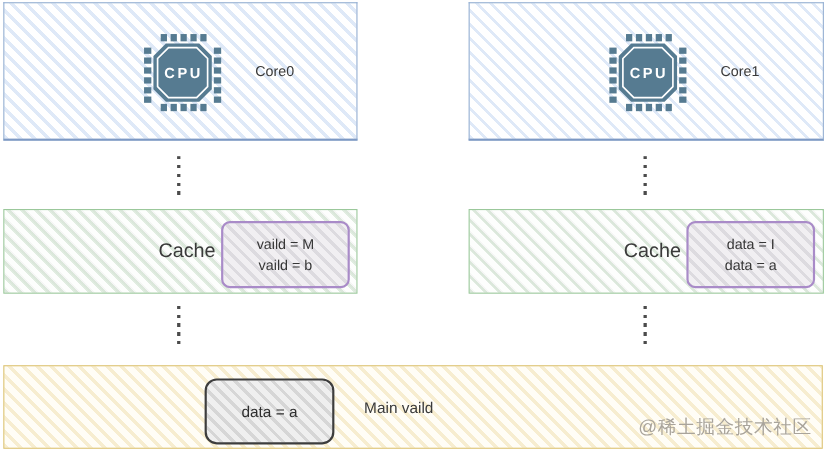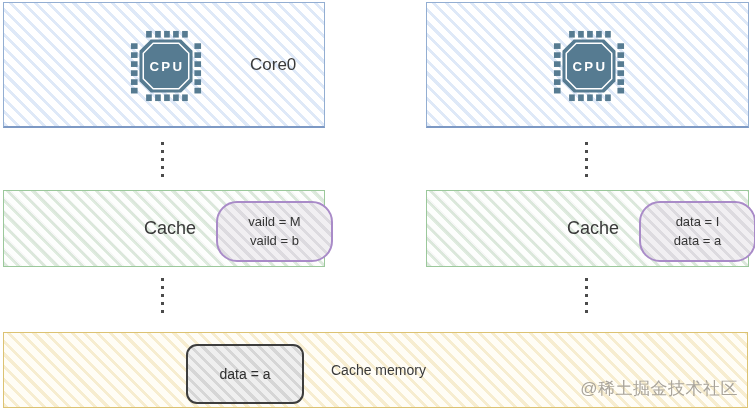--- a/index.html
+++ b/index.html
@@ -12,21 +12,21 @@
   
   .core-box{
     border:1.5px solid #93aed2;
     border-bottom:2.5px solid #7d99c4;
     background:
       repeating-linear-gradient(45deg, rgba(170,197,236,0.38) 0 3px, rgba(255,255,255,0) 3px 9px),
       #ffffff;
   }
   .core-label{
     position:absolute;left:228px;top:0;height:100%;display:flex;align-items:center;
-    font-size:17px;color:#3a3a3a;margin-left:18px;
+    font-size:13px;color:#3a3a3a;
   }
   .cpu-icon{position:absolute;left:126px;top:27px;width:72px;height:72px;}
 
   
   .connector{
     position:absolute;width:3px;height:39px;
     background-image:repeating-linear-gradient(to bottom,#4b4b4b 0 3px,transparent 3px 8px);
   }
 
   
@@ -35,22 +35,22 @@
     background:
       repeating-linear-gradient(45deg, rgba(158,196,158,0.30) 0 3px, rgba(255,255,255,0) 3px 9px),
       repeating-linear-gradient(45deg, rgba(190,190,190,0.12) 1px 4px, rgba(255,255,255,0) 4px 10px),
       #fdfefd;
   }
   .cache-label{
     position:absolute;left:140px;top:0;height:100%;display:flex;align-items:center;
     font-size:18px;color:#3a3a3a;
   }
   .cache-line{
-    position:absolute;left:212px;top:10px;width:113px;height:57px;
-    border:2px solid #a98bc8;border-radius:21px;
+    position:absolute;left:197px;top:10px;width:113px;height:57px;
+    border:2px solid #a98bc8;border-radius:8px;
     background:
       repeating-linear-gradient(45deg, rgba(160,158,168,0.25) 0 3px, rgba(255,255,255,0) 3px 8px),
       #f1eff2;
     display:flex;flex-direction:column;align-items:center;justify-content:center;
     font-size:13px;line-height:1.45;color:#353535;text-align:center;
   }
 
   
   .memory-box{
     border:1.5px solid #dcc272;
@@ -136,20 +136,21 @@
           <rect x="68" y="23.5" width="7" height="6"></rect>
           <rect x="68" y="33" width="7" height="6"></rect>
           <rect x="68" y="42.5" width="7" height="6"></rect>
           <rect x="68" y="52" width="7" height="6"></rect>
           <rect x="68" y="61" width="7" height="6"></rect>
       </g>
       <polygon points="22,10 54,10 66,22 66,54 54,66 22,66 10,54 10,22" fill="#567b91"></polygon>
       <polygon points="24.5,14 51.5,14 62,24.5 62,51.5 51.5,62 24.5,62 14,51.5 14,24.5" fill="none" stroke="#ffffff" stroke-width="1.6"></polygon>
       <text x="39" y="43.5" text-anchor="middle" fill="#ffffff" font-size="14" font-weight="bold" letter-spacing="2.5" font-family="Liberation Sans, sans-serif">CPU</text>
     </svg>
+    <div class="core-label">Core1</div>
   </div>
 
   <div class="connector" style="left:161px;top:142px;"></div>
   <div class="connector" style="left:585px;top:142px;"></div>
   <div class="connector" style="left:161px;top:278px;"></div>
   <div class="connector" style="left:585px;top:278px;"></div>
 
   <div class="box cache-box" style="left:3px;top:190px;width:322px;height:77px;">
     <div class="cache-label">Cache</div>
     <div class="cache-line">
@@ -163,17 +164,17 @@
     <div class="cache-line">
       <span>data = I</span>
       <span>data = a</span>
     </div>
   </div>
 
   <div class="box memory-box" style="left:3px;top:332px;width:745px;height:76px;">
     <div class="memory-cell">
       <span>data = a</span>
     </div>
-    <div class="memory-label">Cache memory</div>
+    <div class="memory-label">Main vaild</div>
     <div class="watermark">@稀土掘金技术社区</div>
   </div>
 
 </div>
 
 </body></html>

